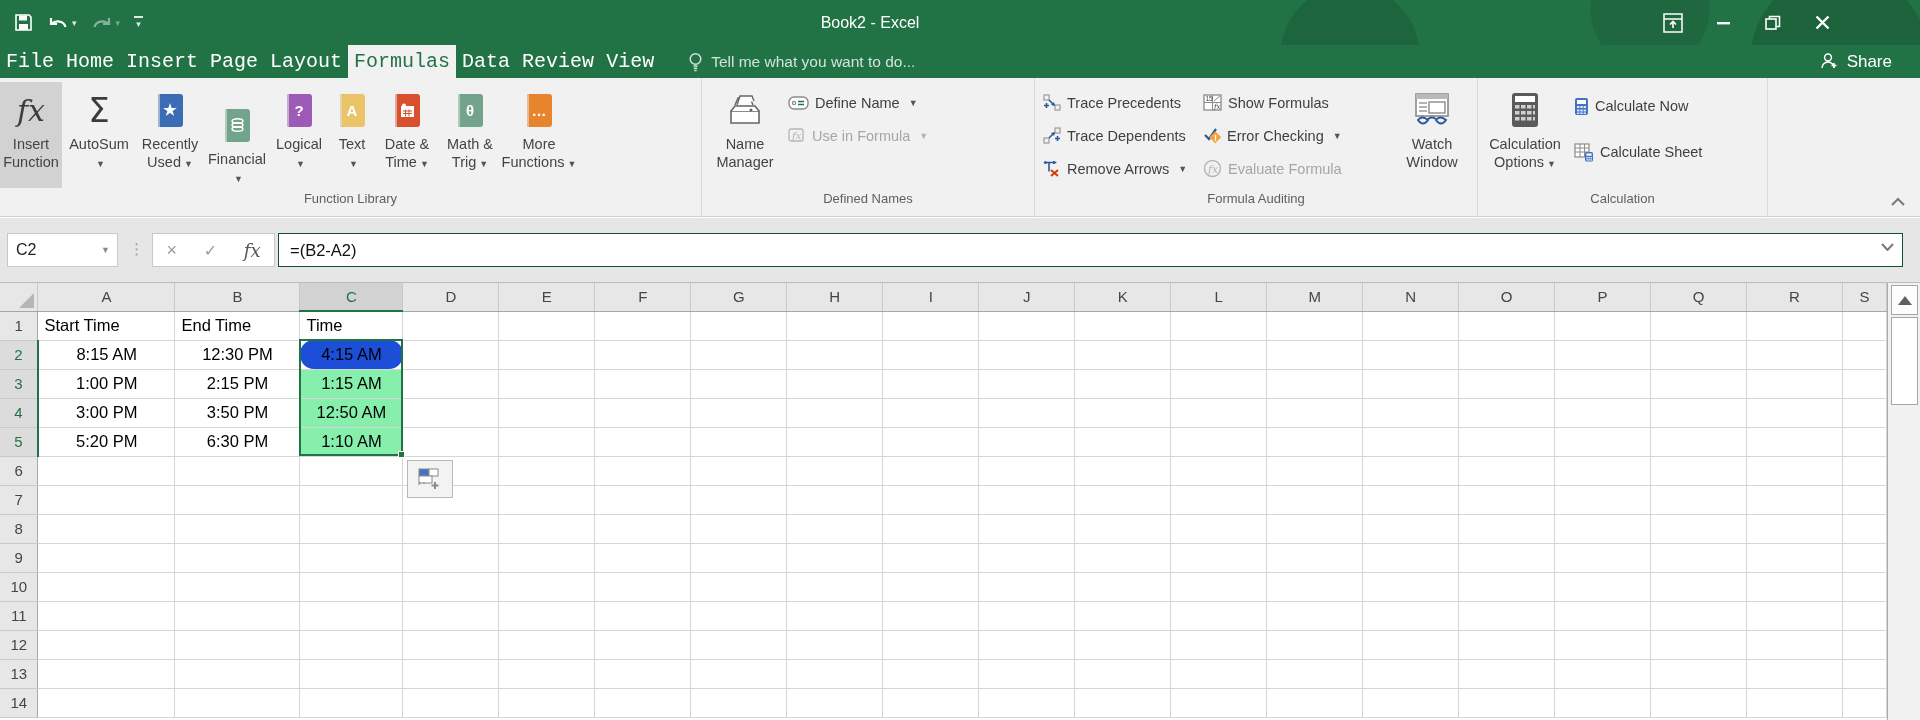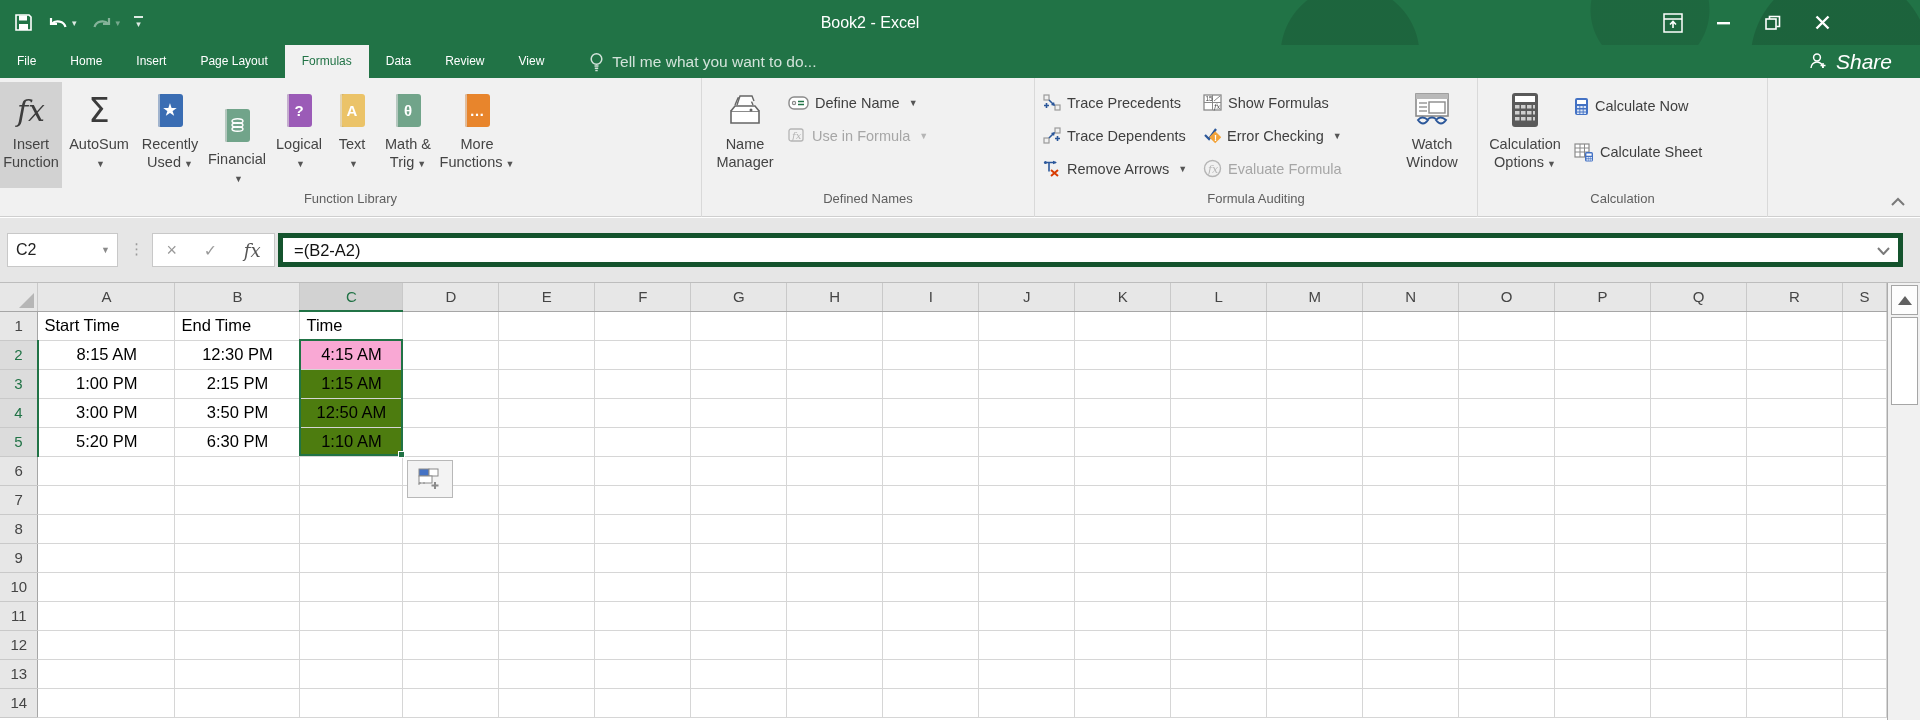--- a/index.html
+++ b/index.html
@@ -19,26 +19,26 @@
   .qat .btn { display:flex; align-items:center; gap:3px; }
   .win-title { position:absolute; left:760px; top:0; width:220px; height:45px; line-height:45px;
                text-align:center; color:#fff; font-size:16px; }
   .win-controls { position:absolute; right:90px; top:0; height:45px; display:flex; align-items:center; gap:34px; }
   .dim { opacity:.45; }
   .dd-white { color:rgba(255,255,255,.85); font-size:9px; }
 
   
   .tabrow { position:absolute; left:0; top:45px; width:1920px; height:33px; background:#217346;
             display:flex; align-items:stretch; }
-  .tab { padding:0 17px; color:#fff; font-size:12px; line-height:33px; cursor:default; }
+  .tab { padding:0 6px; color:#fff; font-size:20px; line-height:33px; cursor:default;font-family:Liberation Mono, monospace; }
   .tab.active { background:#f1f1f1; color:#217346; }
   .tellme { display:flex; align-items:center; gap:8px; margin-left:28px; color:rgba(255,255,255,.8);
             font-size:15.5px; }
   .share { position:absolute; right:16px; top:0; height:33px; display:flex; align-items:center; gap:8px;
-           color:#fff; font-size:21px; padding:0 12px;font-style:italic; }
+           color:#fff; font-size:17px; padding:0 12px; }
 
   
   .ribbon { position:absolute; left:0; top:78px; width:1920px; height:139px; background:#f1f1f1;
             border-bottom:1px solid #cfcfcf; }
   .rgroup { position:absolute; top:0; height:139px; border-right:1px solid #d9d9d9; padding-top:4px; }
   .rgroup .glabel { position:absolute; bottom:11px; left:0; width:100%; text-align:center;
                     font-size:13px; color:#5f5f5f; }
   .g1 { left:0; width:702px; display:flex; align-items:flex-start; }
   .g2 { left:702px; width:333px; display:flex; }
   .g3 { left:1035px; width:443px; display:flex; }
@@ -76,39 +76,39 @@
   .namebox { position:absolute; left:7px; top:15px; width:111px; height:34px; background:#fff;
              border:1px solid #c8c8c8; display:flex; align-items:center; font-size:16px; color:#222;
              padding-left:8px; }
   .namebox .nb-dd { margin-left:auto; margin-right:7px; color:#8a8a8a; font-size:9px; }
   .fsplit { position:absolute; left:129px; top:22px; color:#9a9a9a; font-size:15px; letter-spacing:0; }
   .fbuttons { position:absolute; left:152px; top:15px; width:123px; height:34px; background:#fff;
               border:1px solid #c8c8c8; display:flex; align-items:center; justify-content:space-around; }
   .fbuttons .b { color:#9a9a9a; font-size:18px; }
   .fx-small { font-family:"DejaVu Serif", serif; font-style:italic; font-size:18px; color:#555; }
   .finput { position:absolute; left:278px; top:15px; width:1625px; height:34px; background:#fff;
-            border:5px solid #14532d; display:flex; align-items:center; padding-left:11px;
+            border:1px solid #14532d; display:flex; align-items:center; padding-left:11px;
             font-size:16.5px; color:#111; }
   .fexpand { position:absolute; right:8px; top:9px; color:#7a7a7a; }
 
   
   .gridarea { position:absolute; left:0; top:283px; width:1887px; height:437px; background:#fff; overflow:hidden; }
   table.sheet { border-collapse:collapse; table-layout:fixed; }
   table.sheet td, table.sheet th { overflow:hidden; white-space:nowrap; font-weight:normal; }
   th.colhdr, td.rowhdr, th.corner { background:#e7e7e7; color:#454545; font-size:15px; text-align:center;
       border-right:1px solid #c9c9c9; border-bottom:1px solid #c9c9c9; }
   th.colhdr, th.corner { border-bottom:1px solid #a6a6a6; height:28px; }
   td.rowhdr { border-right:1px solid #a6a6a6; }
   th.colhdr.selcol { background:#d2d2d2; color:#217346; border-bottom:2px solid #217346; }
   td.rowhdr.selrow { background:#dcdcdc; color:#217346; border-right:2px solid #217346; }
   td.cell { border-right:1px solid #d6d6d6; border-bottom:1px solid #d6d6d6; font-size:16.5px;
             color:#000; padding:0 6px; }
   td.cell.r { text-align:center; }
-  td.cell.sel { background:#4d7c0f; }
-  td.cell.activecell { background:#f9a8d4; }
+  td.cell.sel { background:#86efac; }
+  td.cell.activecell { background:#1d4ed8;border-radius:14px; }
   th.corner { position:relative; }
   .corner-tri { position:absolute; right:3px; bottom:3px; width:0; height:0;
                 border-left:15px solid transparent; border-bottom:15px solid #b6b6b6; }
 
   .sel-outline { position:absolute; border:2px solid #217346; pointer-events:none; }
   .fill-handle { position:absolute; right:-4px; bottom:-4px; width:7px; height:7px; background:#217346;
                  border:1px solid #fff; }
   .smarttag { position:absolute; width:46px; height:38px; background:#f3f3f3; border:1px solid #b8b8b8;
               display:flex; align-items:center; justify-content:center; }
 
@@ -266,20 +266,34 @@
         <span class="ic">
             <span class="book bk-purple">?</span>
           </span>
         <span class="lbl"><span>Logical</span><br><span class="dd">▼</span></span>
       </div>
       <div class="bigbtn" style="width:48px;">
         <span class="ic">
             <span class="book bk-tan">A</span>
           </span>
         <span class="lbl"><span>Text</span><br><span class="dd">▼</span></span>
+      </div>
+      <div class="bigbtn" style="width:62px;">
+        <span class="ic">
+            <span class="book bk-red">
+          <svg width="15" height="15" viewBox="0 0 15 15">
+                <rect x="1" y="3" width="13" height="11" fill="#fff"></rect>
+                <rect x="1" y="3" width="13" height="3" fill="#fff"></rect>
+                <path d="M3 8 h9 M3 10.5 h9 M5.5 6.5 v7 M9 6.5 v7" stroke="#d8512c" stroke-width="1"></path>
+                <circle cx="4" cy="2.5" r="2" fill="#fff"></circle>
+              </svg>
+        </span>
+          </span>
+        <span class="lbl"><span>Date &amp;</span><br>
+        <span>Time</span><span class="dd">▼</span></span>
       </div>
       <div class="bigbtn" style="width:64px;">
         <span class="ic">
             <span class="book bk-green">θ</span>
           </span>
         <span class="lbl"><span>Math &amp;</span><br>
         <span>Trig</span><span class="dd">▼</span></span>
       </div>
       <div class="bigbtn" style="width:74px;">
         <span class="ic">

